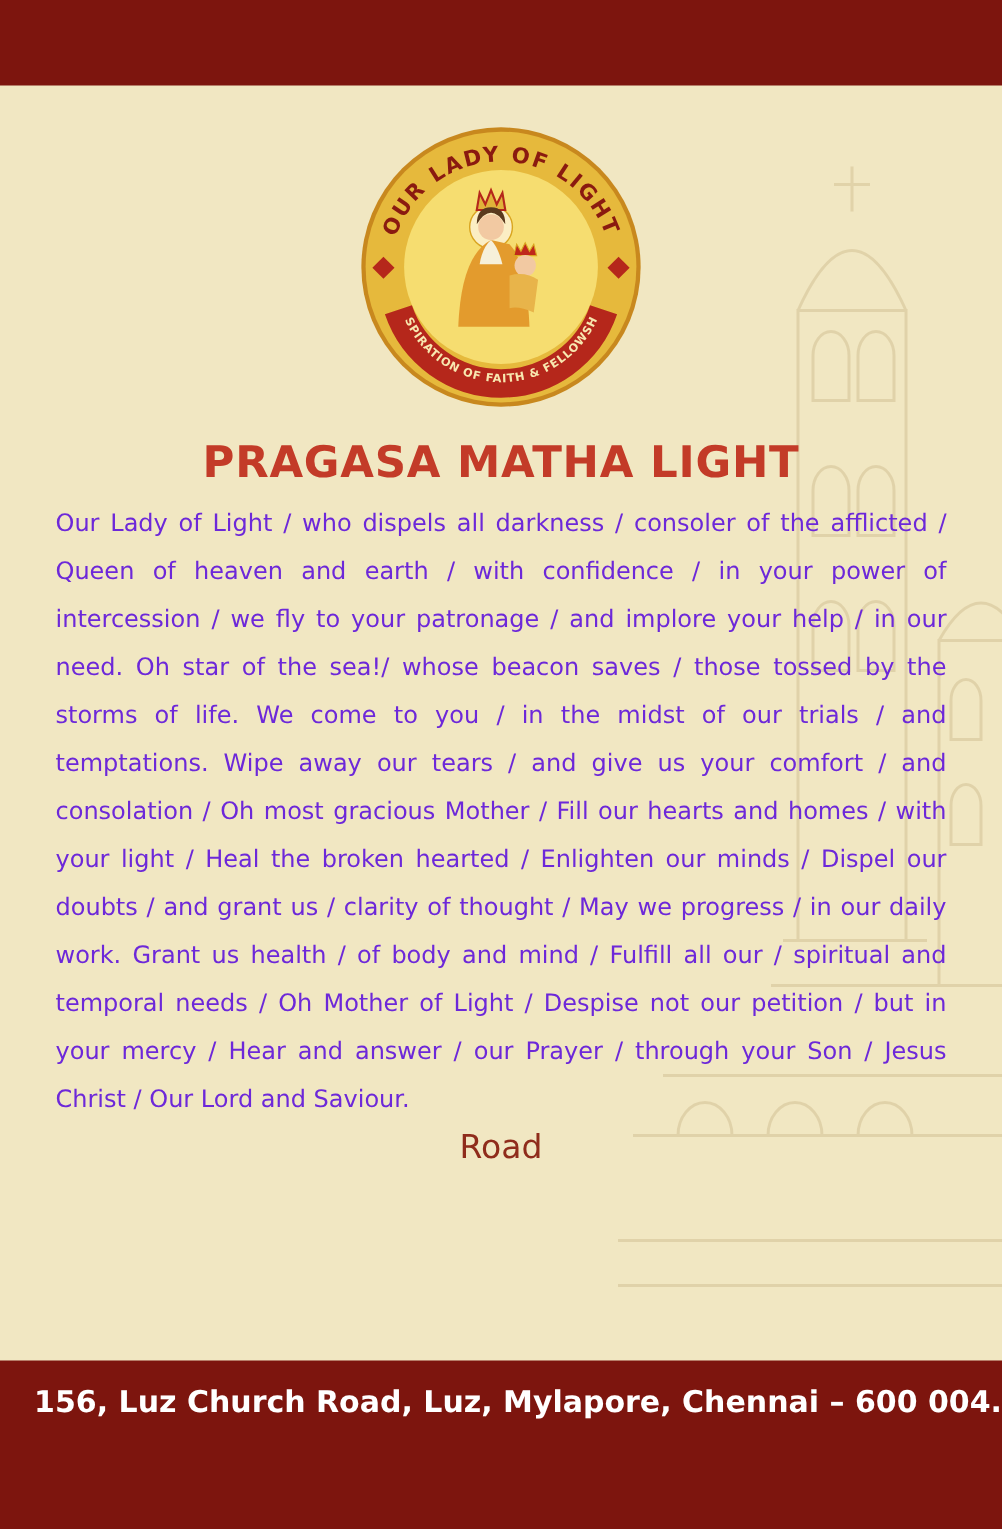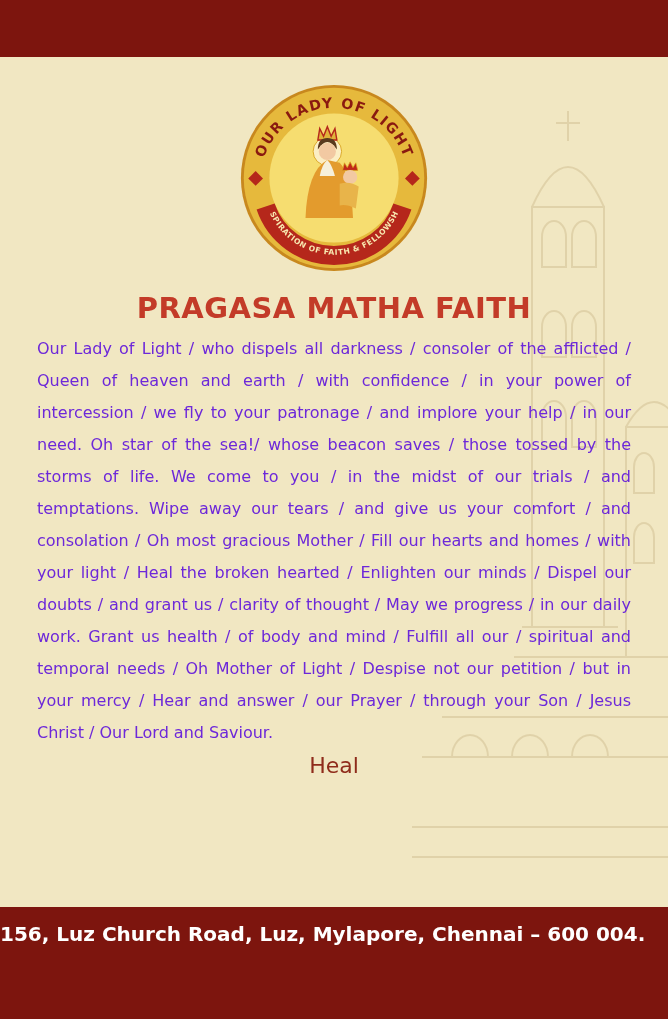--- a/index.html
+++ b/index.html
@@ -55,21 +55,21 @@
     margin-top: 4px;
     text-align: center;
     font-size: 22px;
     color: #8f2c1b;
     position: relative;
   }
   .footer {
     flex: 0 0 112px;
     background: #7d150e;
     display: flex; flex-direction: column;
-    align-items: flex-start;
+    align-items: flex-end;
     color: #ffffff;
   }
   .address {
     margin-top: 15px;
     font-size: 20px;
     font-weight: bold;
   }
   .website {
     margin-top: 22px;
     font-size: 23px;
@@ -139,25 +139,25 @@
           <path d="M 106,106 Q 117,103 126,109 L 123,132 Q 112,127 106,129 Z" fill="#e8b44a"></path>
         </g>
 
         <path d="M 28,130 A 76,76 0 0 0 172,130" fill="none" stroke="#b5271b" stroke-width="20"></path>
         <text font-size="8" font-weight="bold" fill="#f8e8b0" letter-spacing="0.6" font-family="DejaVu Sans, sans-serif">
           <textPath href="#arcBottom" startOffset="50%" text-anchor="middle">INSPIRATION OF FAITH &amp; FELLOWSHIP</textPath>
         </text>
       </svg>
     </div>
 
-    <h1 class="title">PRAGASA MATHA FAITH</h1>
+    <h1 class="title">PRAGASA MATHA LIGHT</h1>
 
     <p class="prayer">Our Lady of Light / who dispels all darkness / consoler of the afflicted / Queen of heaven and earth / with confidence / in your power of intercession / we fly to your patronage / and implore your help / in our need. Oh star of the sea!/ whose beacon saves / those tossed by the storms of life. We come to you / in the midst of our trials / and temptations. Wipe away our tears / and give us your comfort / and consolation / Oh most gracious Mother / Fill our hearts and homes / with your light / Heal the broken hearted / Enlighten our minds / Dispel our doubts / and grant us / clarity of thought / May we progress / in our daily work. Grant us health / of body and mind / Fulfill all our / spiritual and temporal needs / Oh Mother of Light / Despise not our petition / but in your mercy / Hear and answer / our Prayer / through  your Son / Jesus Christ / Our Lord and Saviour.</p>
 
-    <div class="amen">Heal</div>
+    <div class="amen">Road</div>
 
   </div>
 
   <div class="footer">
     <div class="address">156, Luz Church Road, Luz, Mylapore, Chennai – 600 004.</div>
   </div>
 
 </div>
 
 </body></html>

